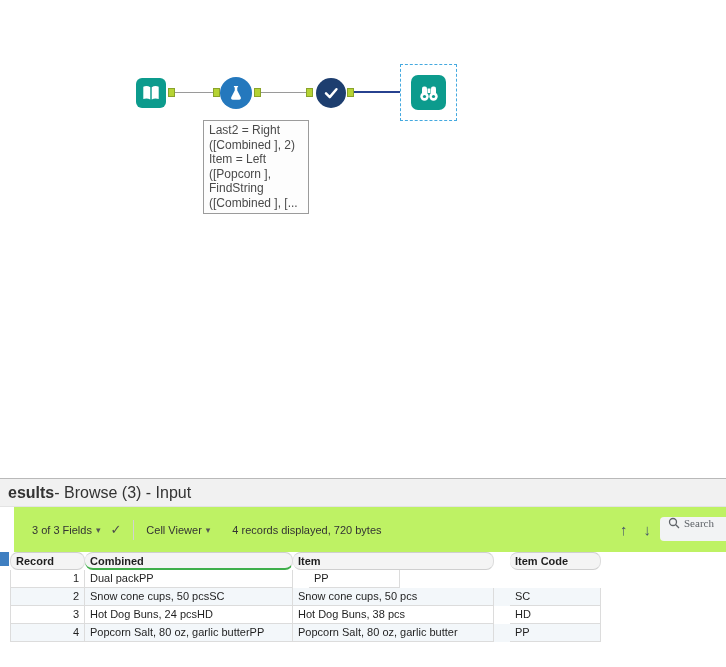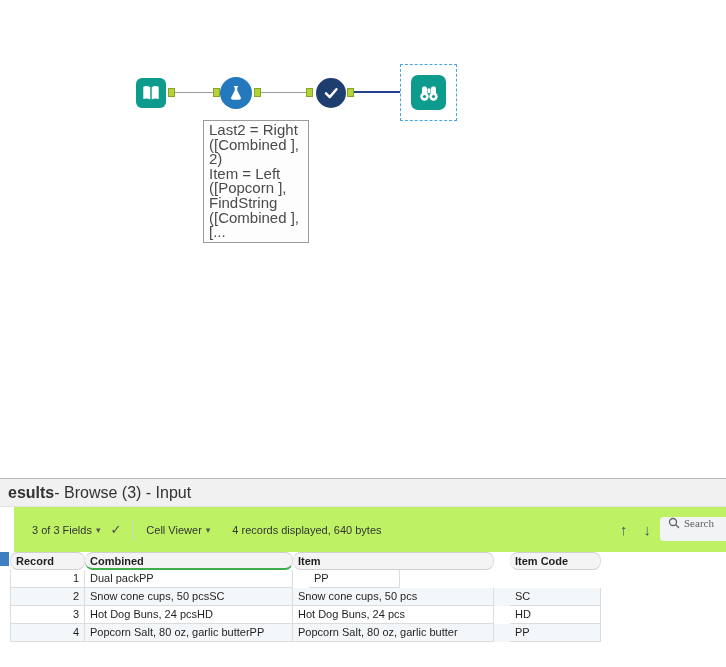--- a/index.html
+++ b/index.html
@@ -15,21 +15,21 @@
   .browse-selection { position:absolute; left:400px; top:64px; width:57px; height:57px;
                       border:1px dashed #45a9df; background:#fff; }
   .tool-browse  { left:411px; top:75px; width:35px; height:35px; background:#0c9b8d; border-radius:7px; }
 
   .anchor { position:absolute; width:7px; height:9px; background:#b5d334; border:1px solid #8aa32a; }
   .wire { position:absolute; height:1px; background:#9a9a9a; }
   .wire.selected { height:2px; background:#27418f; }
 
   .annotation { position:absolute; left:203px; top:120px; width:106px;
                 background:#fdfdfd; border:1px solid #9b9b9b; padding:2px 5px;
-                font-size:15px; line-height:14.6px; color:#4a4a4a; }
+                font-size:12px; line-height:14.6px; color:#4a4a4a; }
 
   
   .results-header { position:absolute; left:0; top:478px; width:726px; height:29px;
                     background:#f1f1f1; border-top:1px solid #b9b9b9; border-bottom:1px solid #e3e3e3;
                     display:flex; align-items:center; padding-left:8px; font-size:16px; color:#333; }
   .results-header .b { font-weight:bold; }
 
   .results-toolbar { position:absolute; left:14px; top:507px; width:726px; height:45px; background:#bef264;
                      display:flex; align-items:center; font-size:11px; color:#333; }
   .dd { display:flex; align-items:center; gap:4px; cursor:default; }
@@ -131,21 +131,21 @@
     <div class="dd fields-dd">
       <span>3 of 3 Fields</span>
       <span class="caret">▾</span>
     </div>
     <span class="check-icon">✓</span>
     <div class="vdiv"></div>
     <div class="dd">
       <span>Cell Viewer</span>
       <span class="caret">▾</span>
     </div>
-    <span class="records-info">4 records displayed, 640 bytes</span>
+    <span class="records-info">4 records displayed, 720 bytes</span>
 
     <div class="nav-arrows">
       <span>↑</span>
       <span>↓</span>
     </div>
 
     <div class="search-box">
       <svg width="12" height="12" viewBox="0 0 12 12">
         <circle cx="5" cy="5" r="3.5" fill="none" stroke="#5f6368" stroke-width="1.3"></circle>
         <line x1="7.8" y1="7.8" x2="11" y2="11" stroke="#5f6368" stroke-width="1.3"></line>
@@ -170,21 +170,21 @@
     </div>
     <div class="rrow even">
       <div class="rcell c0">2</div>
       <div class="rcell c1">Snow cone cups, 50 pcsSC</div>
       <div class="rcell c2">Snow cone cups, 50 pcs</div>
       <div class="rcell c3">SC</div>
     </div>
     <div class="rrow">
       <div class="rcell c0">3</div>
       <div class="rcell c1">Hot Dog Buns, 24 pcsHD</div>
-      <div class="rcell c2">Hot Dog Buns, 24 pcs</div>
+      <div class="rcell c2">Hot Dog Buns, 38 pcs</div>
       <div class="rcell c3">HD</div>
     </div>
     <div class="rrow even">
       <div class="rcell c0">4</div>
       <div class="rcell c1">Popcorn Salt, 80 oz, garlic butterPP</div>
       <div class="rcell c2">Popcorn Salt, 80 oz, garlic butter</div>
       <div class="rcell c3">PP</div>
     </div>
   </div>
 

